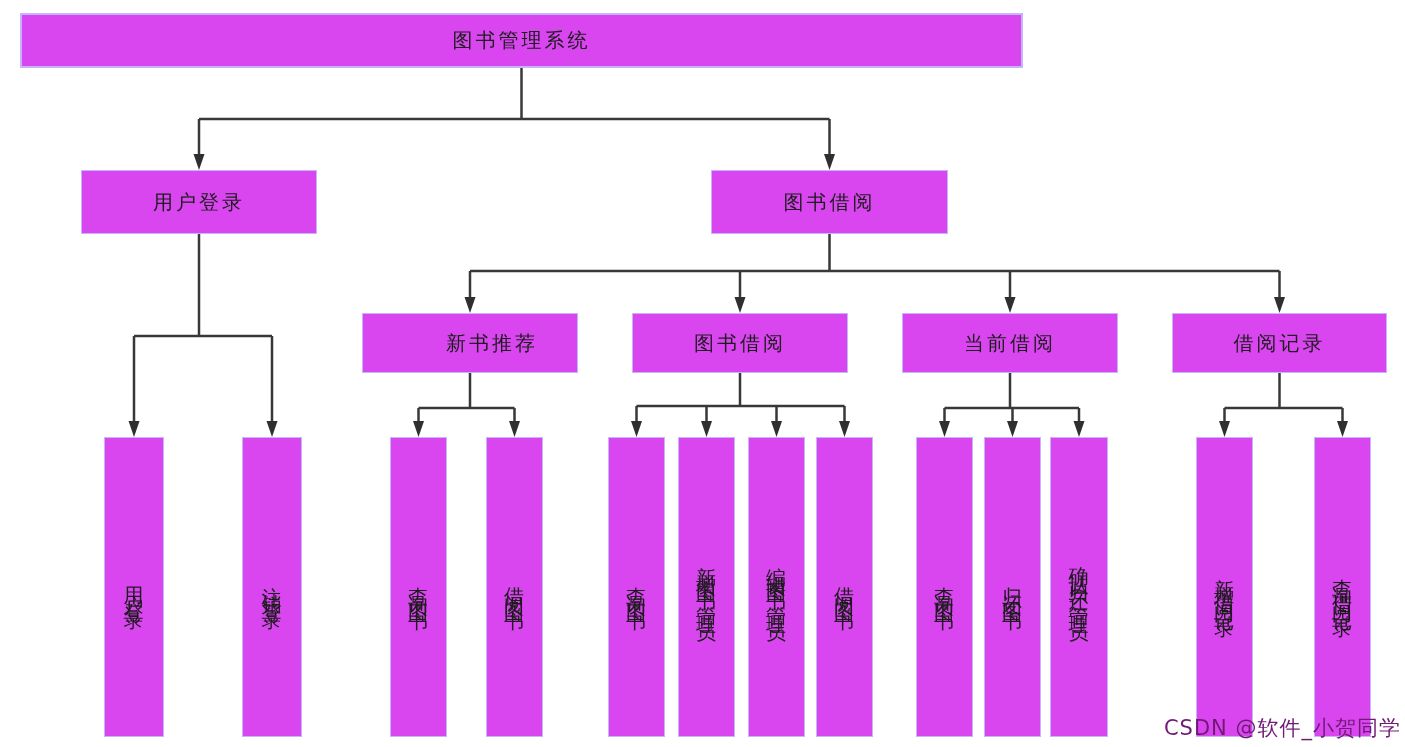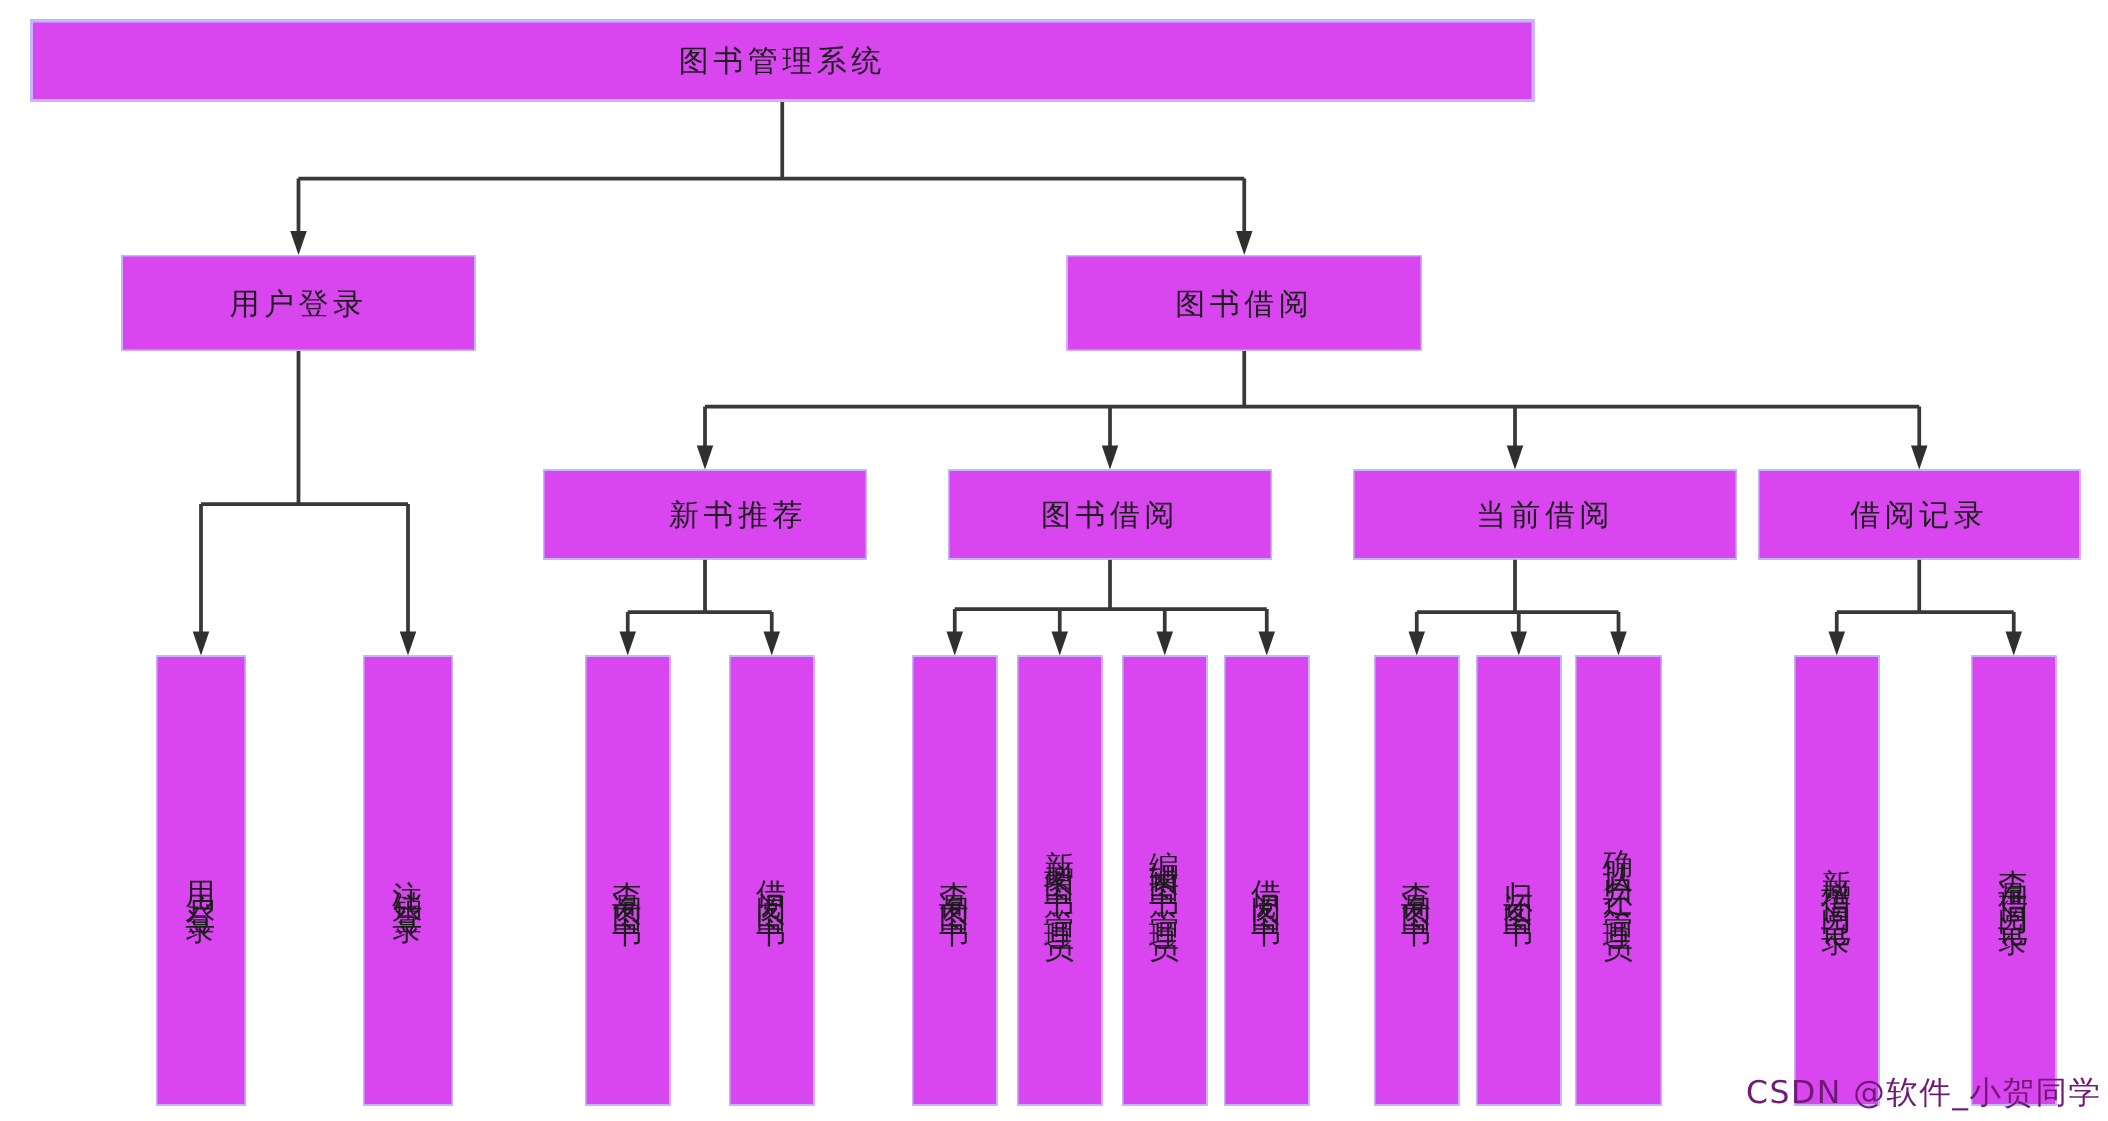--- a/index.html
+++ b/index.html
@@ -104,21 +104,21 @@
     </g>
   </svg>
 
   <div class="box hbox root-box" style="left:20px; top:13px; width:1003px; height:55px;">图书管理系统</div>
 
   <div class="box hbox" style="left:81px; top:170px; width:236px; height:64px;">用户登录</div>
   <div class="box hbox" style="left:711px; top:170px; width:237px; height:64px;">图书借阅</div>
 
   <div class="box hbox" style="left:362px; top:313px; width:216px; height:60px;padding-left:44px;">新书推荐</div>
   <div class="box hbox" style="left:632px; top:313px; width:216px; height:60px;">图书借阅</div>
-  <div class="box hbox" style="left:902px; top:313px; width:256px; height:60px;">当前借阅</div>
+  <div class="box hbox" style="left:902px; top:313px; width:216px; height:60px;">当前借阅</div>
   <div class="box hbox" style="left:1172px; top:313px; width:215px; height:60px;">借阅记录</div>
 
   <div class="box vbox" style="left:104px; top:437px; width:60px; height:300px;">用户登录</div>
   <div class="box vbox" style="left:242px; top:437px; width:60px; height:300px;">注销登录</div>
 
   <div class="box vbox" style="left:390px; top:437px; width:57px; height:300px;">查询图书</div>
   <div class="box vbox" style="left:486px; top:437px; width:57px; height:300px;">借阅图书</div>
 
   <div class="box vbox" style="left:608px; top:437px; width:57px; height:300px;">查询图书</div>
   <div class="box vbox" style="left:678px; top:437px; width:57px; height:300px;">新增图书（管理员）</div>

